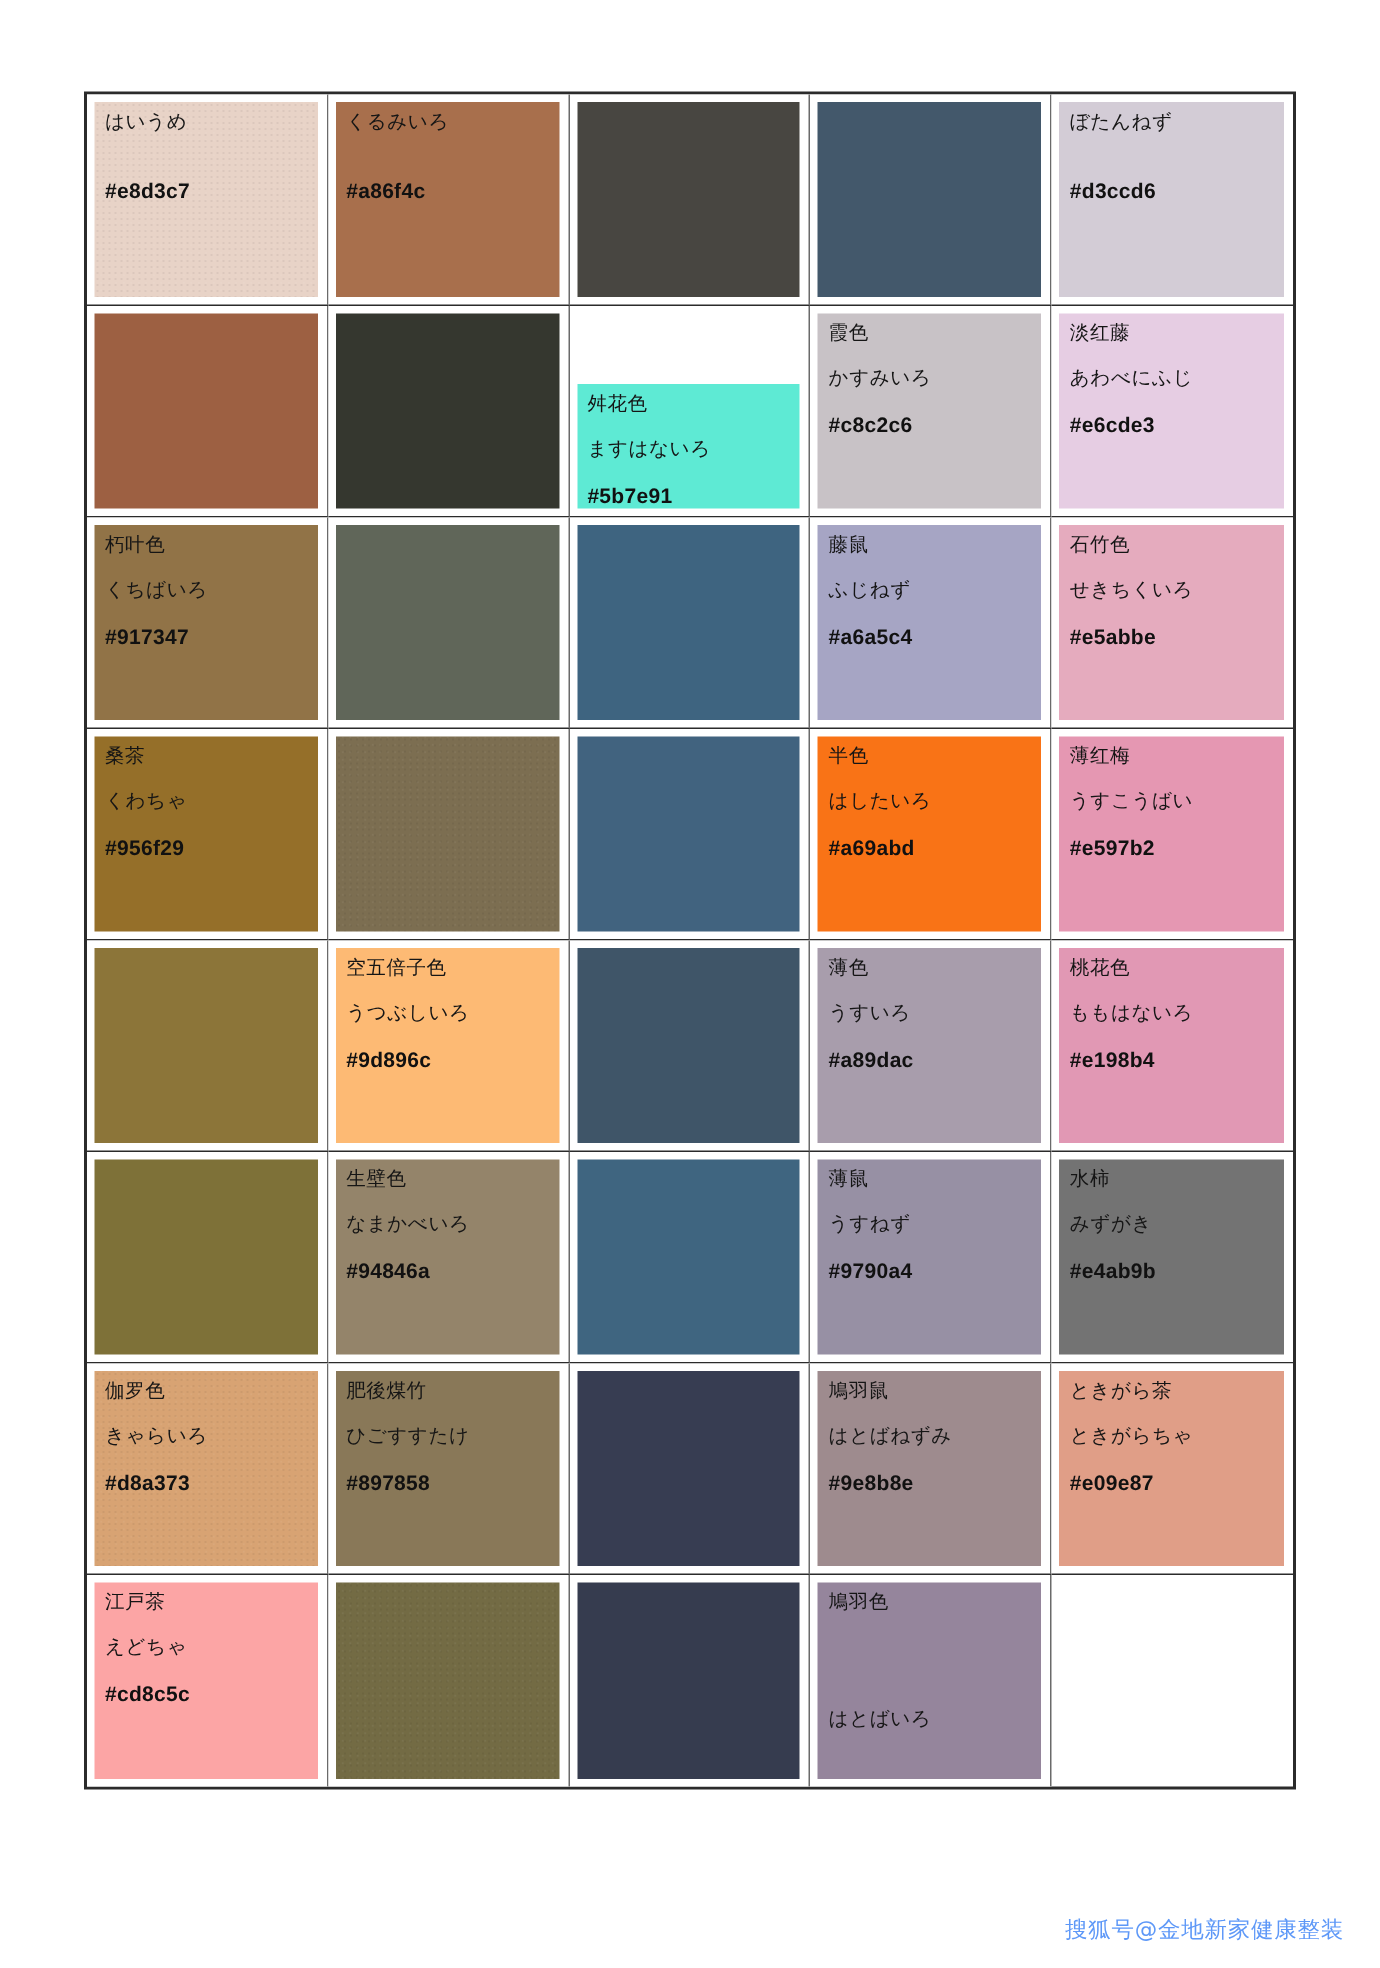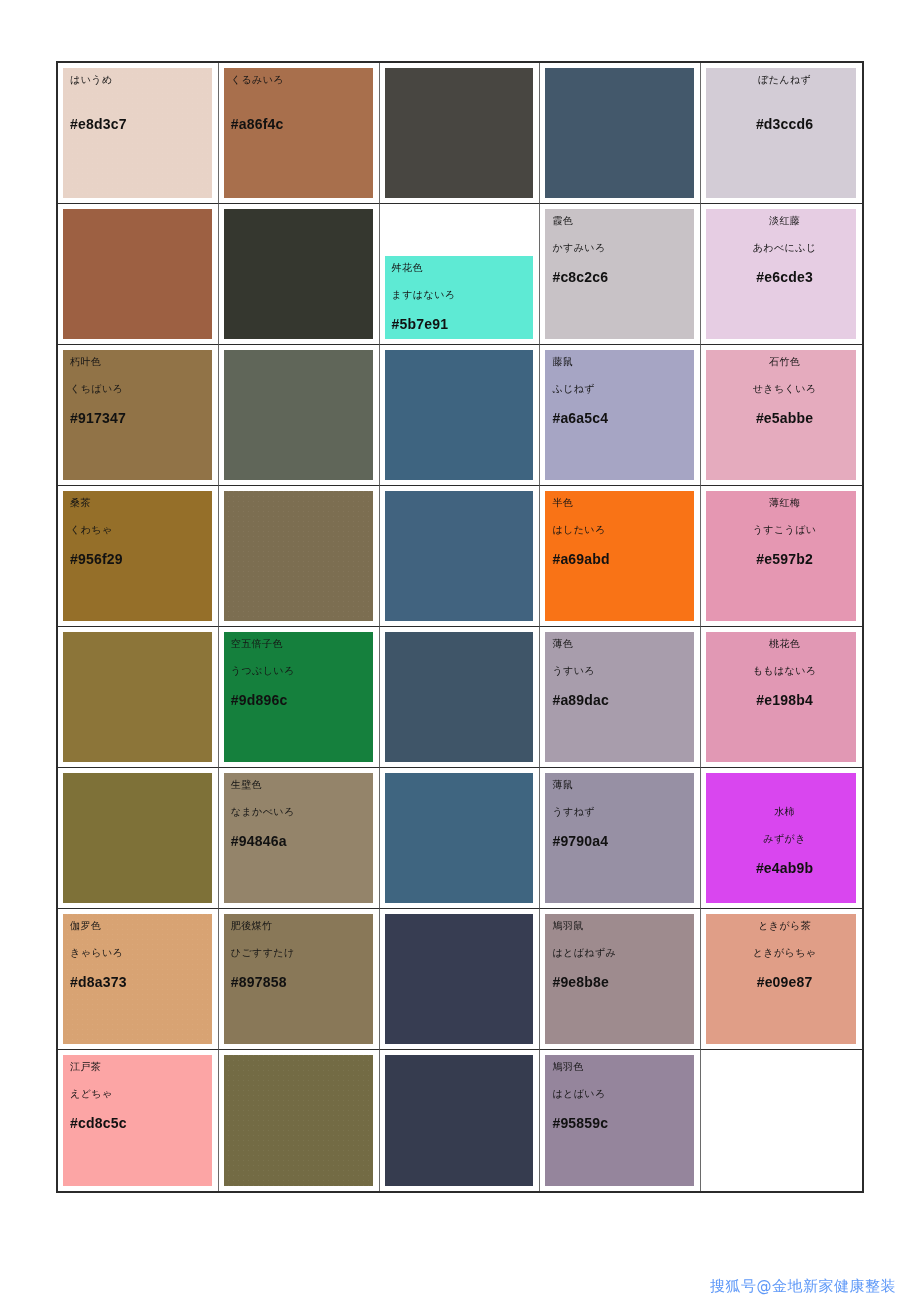--- a/index.html
+++ b/index.html
@@ -37,41 +37,41 @@
   }
 
   .cell {
     position: relative;
     box-sizing: border-box;
     border-right: 1px solid #6a6a6a;
     border-bottom: 1px solid #2b2b2b;
     padding: 4px 4px 4px 4px;
     background: #ffffff;
   }
-  .cell:nth-child(5n) { border-right: none; text-align: center; }
+  .cell:nth-child(5n) { border-right: none; }
   .grid > .cell:nth-child(n+36) { border-bottom: none; }
 
   .swatch {
     position: absolute;
     left: 5px;
     top: 5px;
     right: 6px;
     bottom: 5px;
     box-sizing: border-box;
     display: flex;
     flex-direction: column;
     justify-content: flex-start;
     padding: 7px 0 0 7px;
     overflow: hidden;
   }
 
   .swatch .kanji,
   .swatch .kana {
     font-family: "DejaVu Sans", "Liberation Sans", sans-serif;
-    font-size: 10px;
+    font-size: 13px;
     line-height: 1.05;
     color: #151515;
     margin: 0 0 0 0;
     letter-spacing: 0.4px;
     white-space: nowrap;
   }
   .swatch .kanji { margin-bottom: 16px; }
   .swatch .kana  { margin-bottom: 16px; }
 
   .swatch .hex {
@@ -218,21 +218,21 @@
         <div class="swatch" style="background: rgb(229, 151, 178);">
           <div class="kanji">薄红梅</div>
           <div class="kana">うすこうばい</div>
           <div class="hex">#e597b2</div>
         </div>
       </div>
       <div class="cell">
         <div class="swatch blank two-line" style="background: rgb(140, 117, 57);"></div>
       </div>
       <div class="cell">
-        <div class="swatch" style="background: #15803d;">
+        <div class="swatch" style="background: #fdba74;">
           <div class="kanji">空五倍子色</div>
           <div class="kana">うつぶしいろ</div>
           <div class="hex">#9d896c</div>
         </div>
       </div>
       <div class="cell">
         <div class="swatch blank two-line" style="background: rgb(63, 85, 104);"></div>
       </div>
       <div class="cell">
         <div class="swatch" style="background: rgb(168, 157, 172);">
@@ -262,21 +262,21 @@
         <div class="swatch blank two-line" style="background: rgb(63, 101, 128);"></div>
       </div>
       <div class="cell">
         <div class="swatch" style="background: rgb(151, 144, 164);">
           <div class="kanji">薄鼠</div>
           <div class="kana">うすねず</div>
           <div class="hex">#9790a4</div>
         </div>
       </div>
       <div class="cell">
-        <div class="swatch" style="background: #d946ef; justify-content: center;">
+        <div class="swatch" style="background: #737373;">
           <div class="kanji">水柿</div>
           <div class="kana">みずがき</div>
           <div class="hex">#e4ab9b</div>
         </div>
       </div>
       <div class="cell">
         <div class="swatch noise" style="background: rgb(216, 163, 115);">
           <div class="kanji">伽罗色</div>
           <div class="kana">きゃらいろ</div>
           <div class="hex">#d8a373</div>
@@ -313,21 +313,21 @@
           <div class="hex">#cd8c5c</div>
         </div>
       </div>
       <div class="cell">
         <div class="swatch blank two-line noise" style="background: rgb(115, 107, 68);"></div>
       </div>
       <div class="cell">
         <div class="swatch blank two-line" style="background: rgb(54, 60, 79);"></div>
       </div>
       <div class="cell">
-        <div class="swatch" style="background: rgb(149, 133, 156);">
+        <div class="swatch" style="background: rgb(149, 133, 156); gap: 48px;">
           <div class="kanji">鳩羽色</div>
           <div class="kana">はとばいろ</div>
           <div class="hex">#95859c</div>
         </div>
       </div>
     </div>
 </div>
 
 <div id="watermark">搜狐号@金地新家健康整装</div>
 

